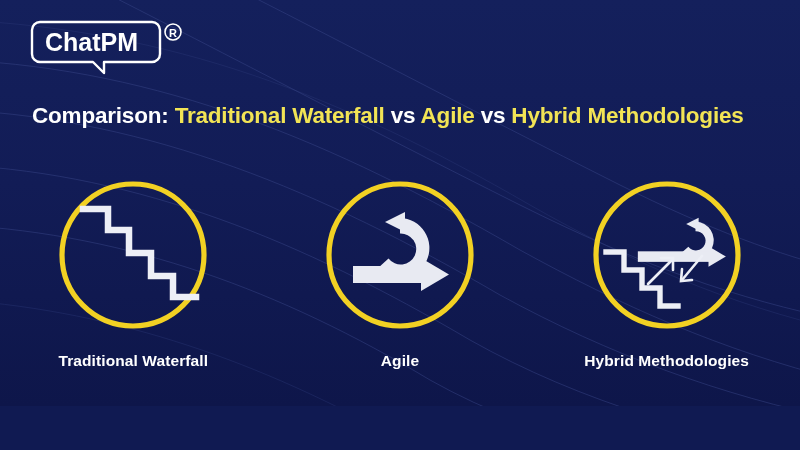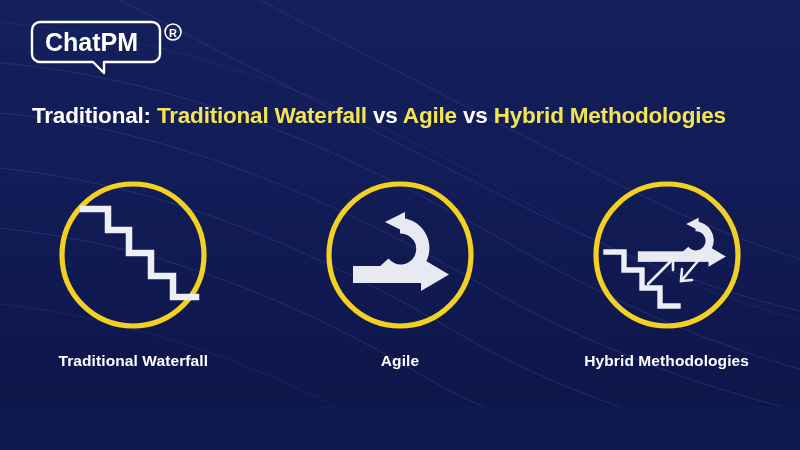--- a/index.html
+++ b/index.html
@@ -120,21 +120,21 @@
       <text x="15" y="31" font-family="'Liberation Sans', sans-serif" font-size="25" font-weight="bold" fill="#FFFFFF">ChatPM</text>
 
       <g>
         <circle cx="143" cy="12" r="8" fill="none" stroke="#FFFFFF" stroke-width="1.6"></circle>
         <text x="143" y="17" text-anchor="middle" font-family="'Liberation Sans', sans-serif" font-size="11" font-weight="bold" fill="#FFFFFF">R</text>
       </g>
     </svg>
   </div>
 
   <div class="title">
-    <span class="pl">Traditional:</span>
+    <span class="pl">Comparison:</span>
     <span class="hl">Traditional Waterfall</span>
     <span class="pl">vs</span>
     <span class="hl">Agile</span>
     <span class="pl">vs</span>
     <span class="hl">Hybrid Methodologies</span>
   </div>
 
   <div class="cards">
 
     <div class="card">

